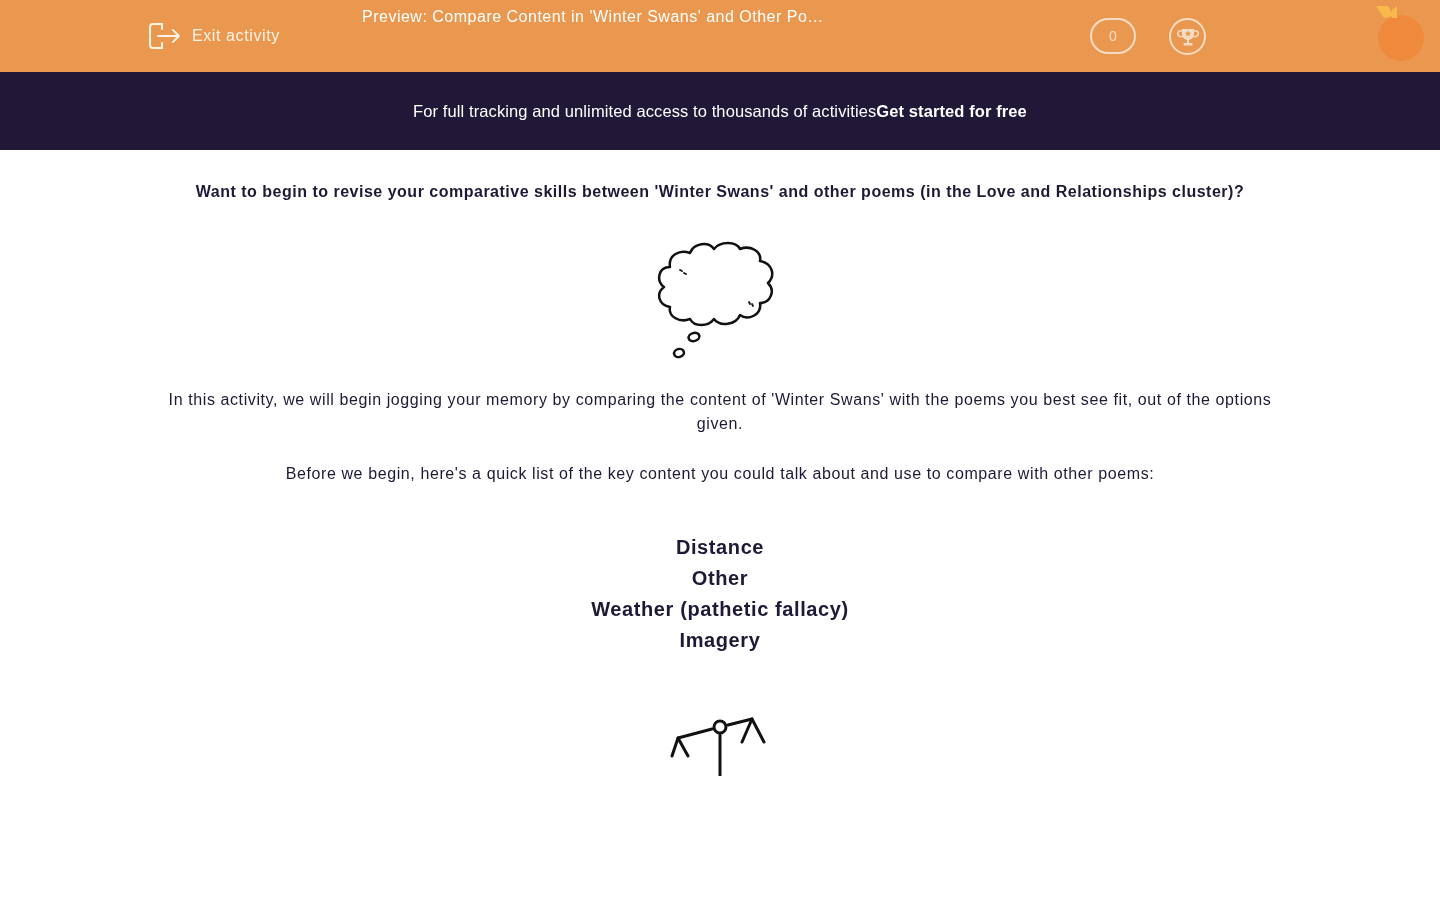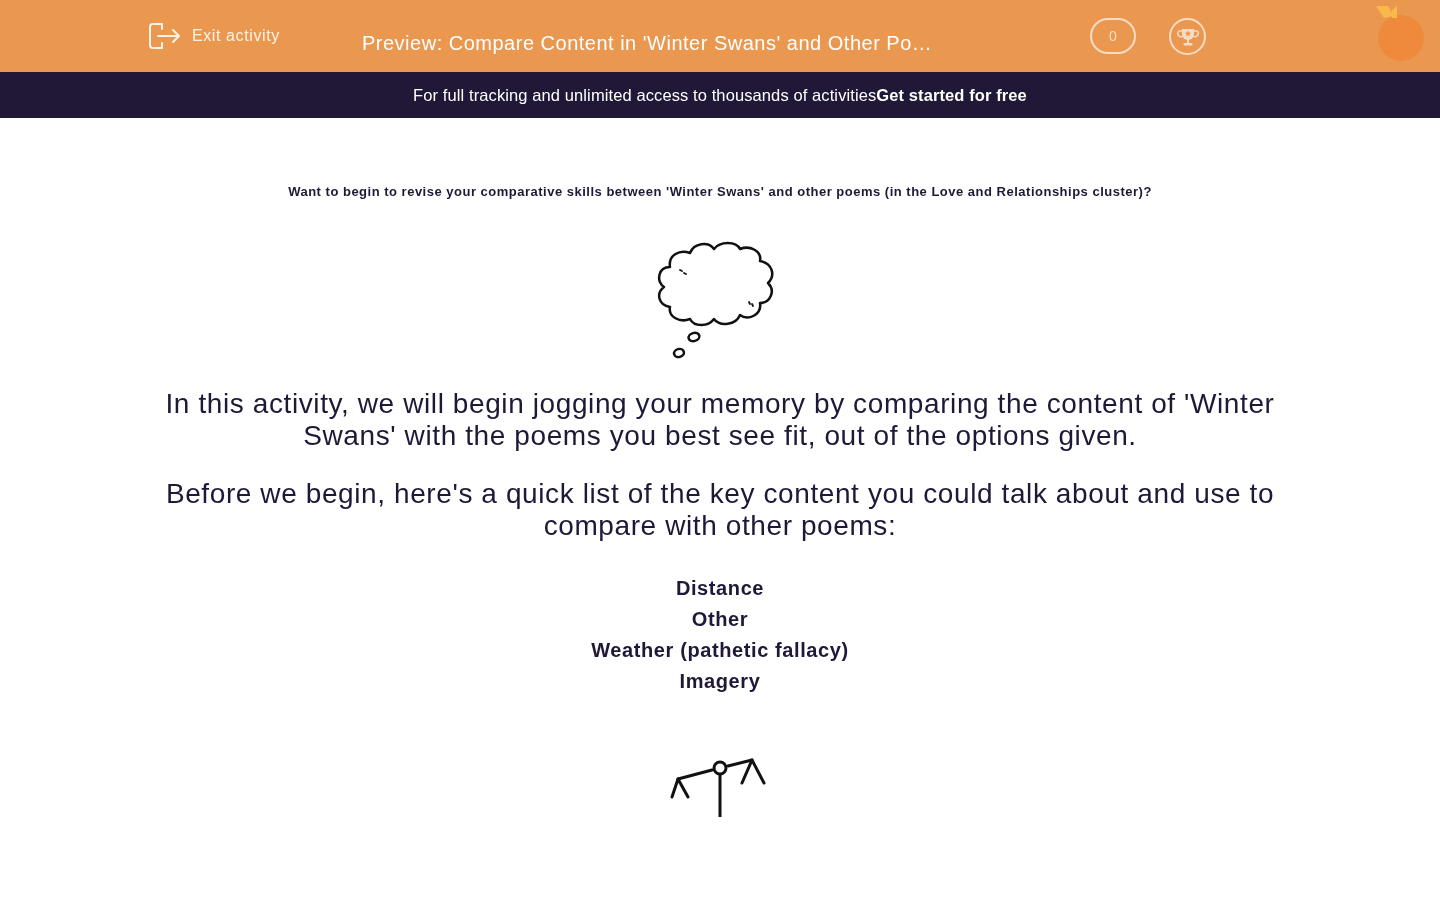--- a/index.html
+++ b/index.html
@@ -10,60 +10,60 @@
     position: absolute; left: 0; top: 0; width: 1440px; height: 92px;
     background: #ea984f; color: #fff; text-decoration: underline;
   }
   .exit-btn {
     position: absolute; left: 148px; top: 20px; height: 32px;
     display: flex; align-items: center; gap: 10px; cursor: pointer;
   }
   .exit-btn svg { width: 34px; height: 30px; }
   .exit-label { font-size: 16px; letter-spacing: 0.6px; color: #fff3e6; }
   .title {
-    position: absolute; left: 362px; top: 32px; width: 630px;
-    font-size: 20px; letter-spacing: 0.5px; color: #fff;
+    position: absolute; left: 362px; top: 8px; width: 630px;
+    font-size: 16px; letter-spacing: 0.5px; color: #fff;
     white-space: nowrap; overflow: hidden;
   }
   .score-pill {
     position: absolute; left: 1090px; top: 18px; width: 46px; height: 36px;
     border: 2px solid #f6dcc4; border-radius: 18px;
     display: flex; align-items: center; justify-content: center;
     font-size: 14px; color: #f6dcc4;
   }
   .trophy-btn {
     position: absolute; left: 1169px; top: 18px; width: 37px; height: 37px;
     border: 2px solid #f6dcc4; border-radius: 50%;
     display: flex; align-items: center; justify-content: center;
   }
   .logo {
     position: absolute; left: 1372px; top: 4px; width: 58px; height: 58px;
   }
 
   .banner {
-    position: absolute; left: 0; top: 72px; width: 1440px; height: 46px;
+    position: absolute; left: 0; top: 72px; width: 1440px; height: 78px;
     background: #211837; color: #ffffff;
     display: flex; align-items: center; justify-content: center;
     font-size: 16.5px; letter-spacing: 0.1px;
   }
   .banner .cta { font-weight: bold; cursor: pointer; }
 
   .content {
     position: absolute; left: 150px; top: 176px; width: 1140px;
     text-align: center; color: #1f1837;
   }
   .intro-heading {
-    font-size: 13px; font-weight: bold; line-height: 31px; letter-spacing: 0.5px;
+    font-size: 16px; font-weight: bold; line-height: 31px; letter-spacing: 0.5px;
     padding: 0 10px;
   }
   .thought-bubble { display: block; margin: 30px auto 0; width: 140px; height: 125px; }
-  .para { font-size: 28px; line-height: 32px; letter-spacing: 0.6px; }
+  .para { font-size: 16px; line-height: 24px; letter-spacing: 0.6px; }
   .para1 { margin-top: 26px; padding: 0 10px; }
   .para2 { margin-top: 26px; }
-  .key-list { margin-top: 31px; list-style: none; }
+  .key-list { margin-top: 46px; list-style: none; }
   .key-list li { font-size: 20px; font-weight: bold; line-height: 31px; letter-spacing: 0.6px; }
   .scales { display: block; margin: 60px auto 0; width: 100px; height: 60px; }
 </style>
 </head>
 <body>
 
 <header class="topbar">
   <div class="exit-btn">
     <svg viewBox="0 0 34 30">
       <path d="M14 3 H5 a3 3 0 0 0 -3 3 V24 a3 3 0 0 0 3 3 H14" fill="none" stroke="#fff3e6" stroke-width="2" stroke-linecap="round"></path>

